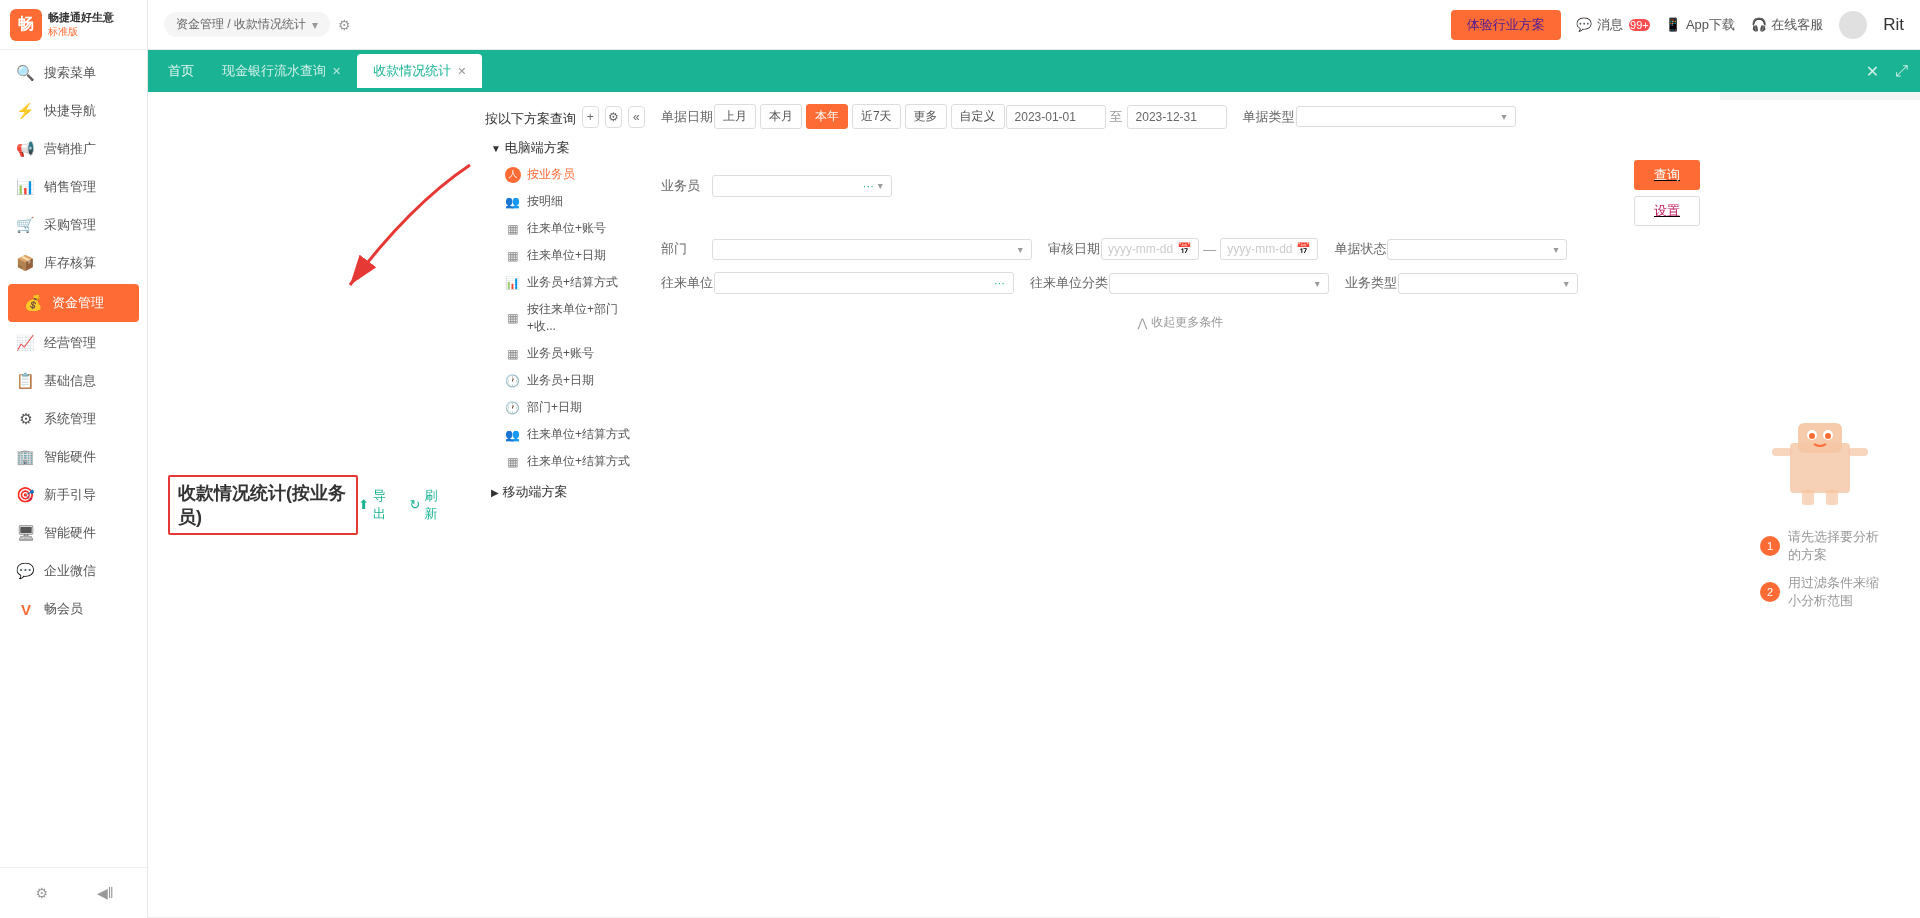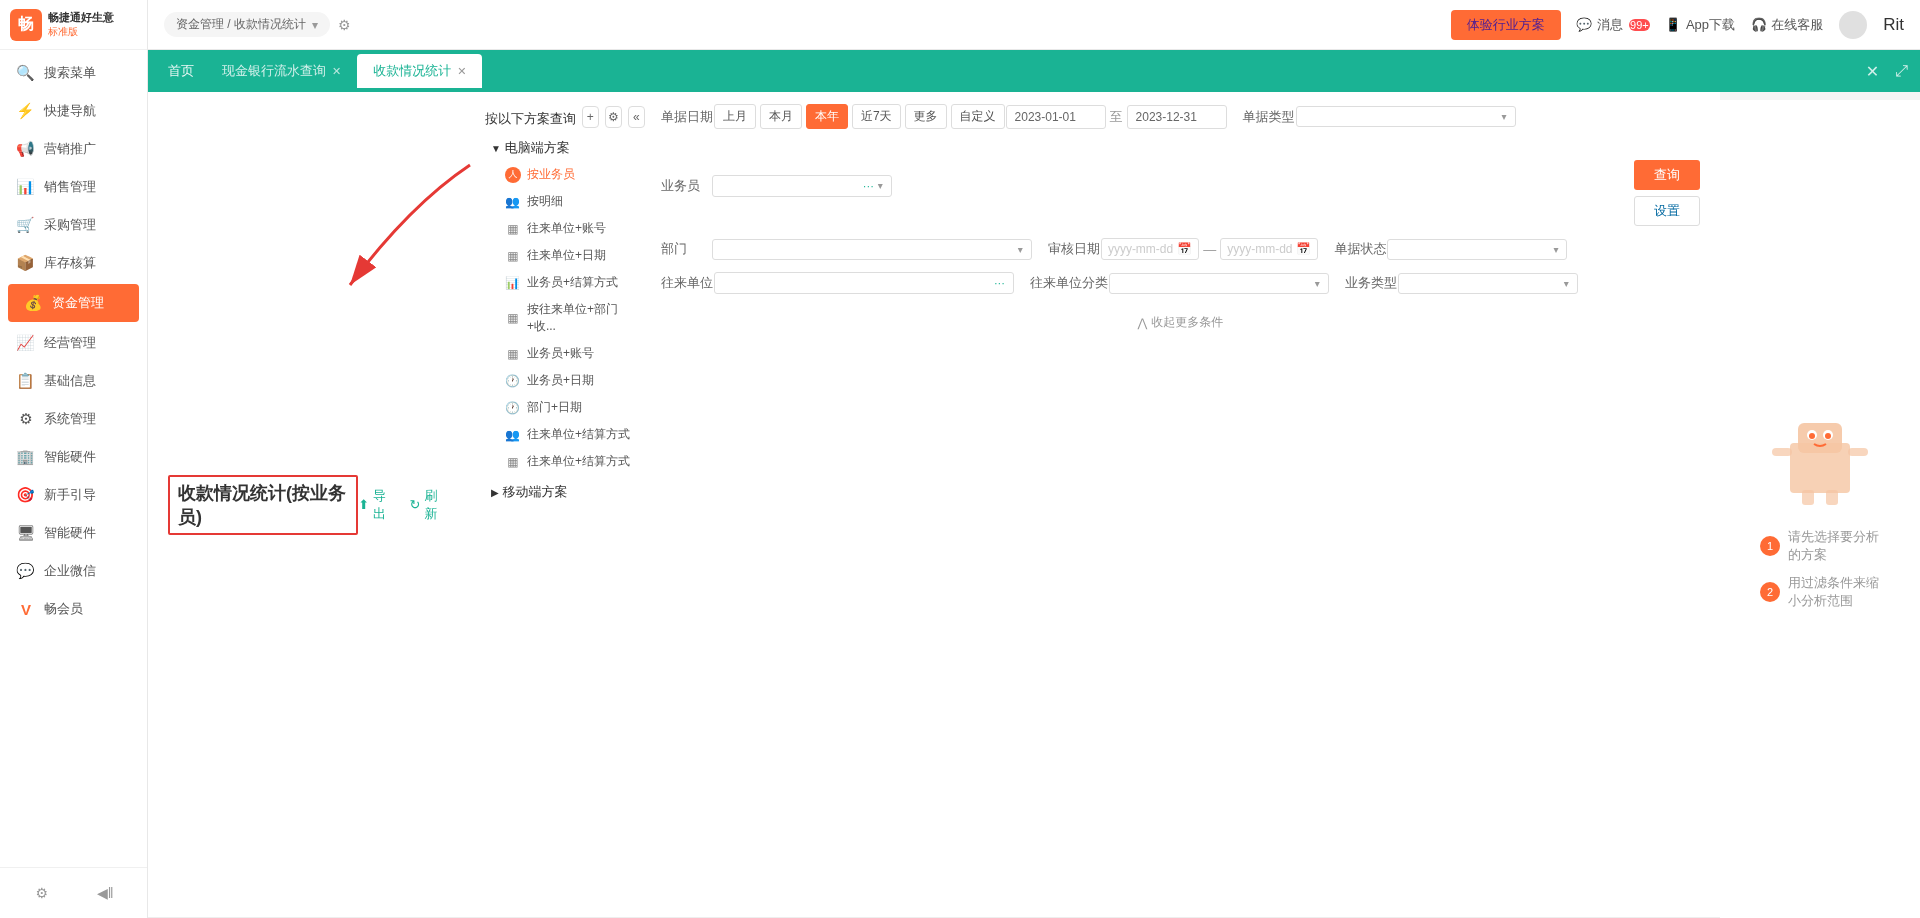--- a/index.html
+++ b/index.html
@@ -348,33 +348,34 @@
     }
     .select-field-text { flex: 1; color: #999; font-size: 12px; }
     .select-arrow { color: #999; font-size: 10px; }
 
     .query-actions {
       display: flex;
       flex-direction: column;
       gap: 6px;
       margin-left: auto;
       padding-top: 15px;
+      text-decoration: underline;
     }
     .query-btn {
       background: #ff6b35;
       color: white;
       border: none;
       border-radius: 3px;
       padding: 6px 20px;
       cursor: pointer;
       font-size: 13px;
     }
     .settings-btn {
       background: #fff;
-      color: #0369a1;
+      color: #be185d;
       border: 1px solid #ddd;
       border-radius: 3px;
       padding: 5px 16px;
       cursor: pointer;
       font-size: 13px;
     }
     .more-conditions-btn {
       display: flex;
       align-items: center;
       justify-content: center;

